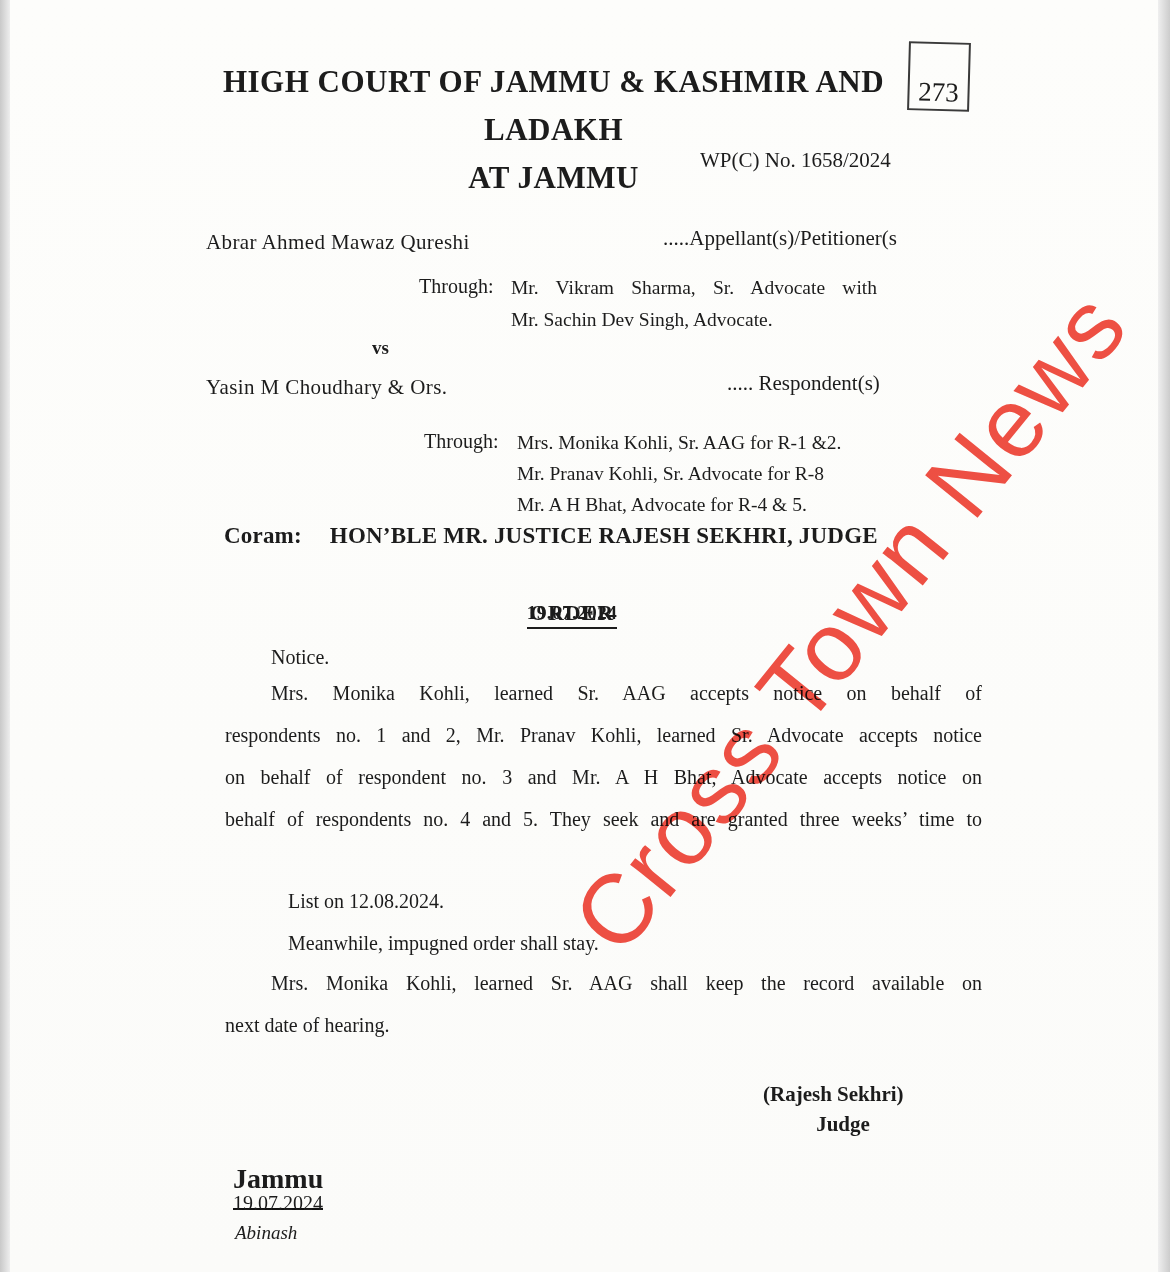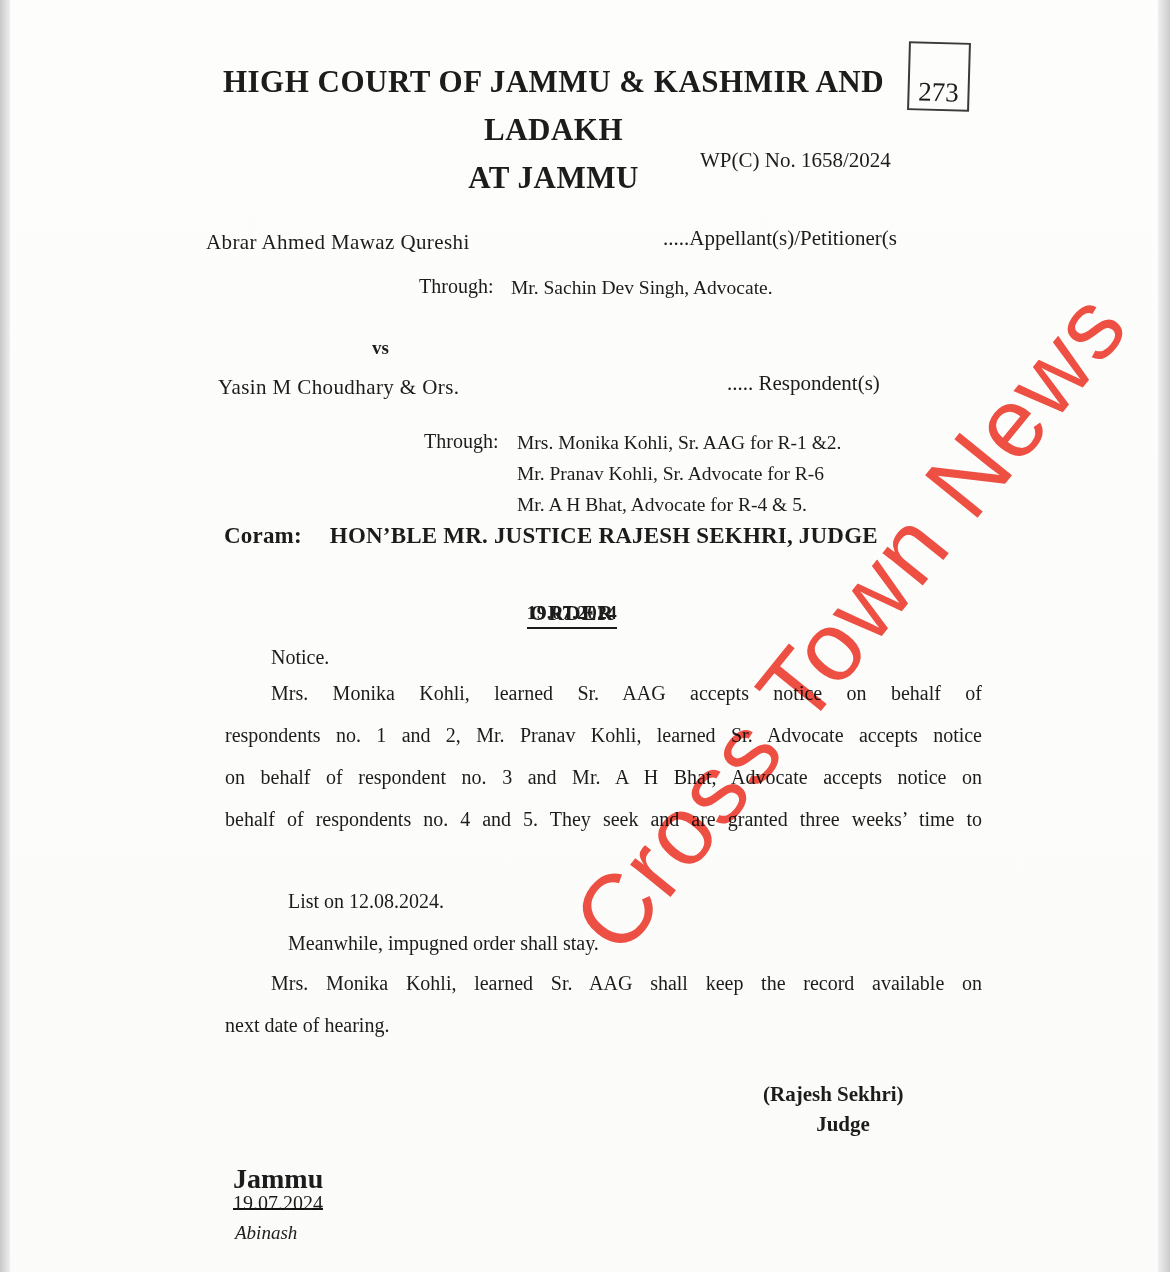--- a/index.html
+++ b/index.html
@@ -77,32 +77,33 @@
     <span>273</span>
   </div>
 
   <div class="abs case-no">WP(C) No. 1658/2024</div>
 
   <div class="abs party-name" style="left:206px;top:230px;">Abrar Ahmed Mawaz Qureshi</div>
   <div class="abs party-label" style="left:663px;top:226px;">.....Appellant(s)/Petitioner(s</div>
 
   <div class="abs through-label" style="left:419px;top:275px;">Through:</div>
   <div class="abs counsel" style="left:511px;top:272px;">
+    <div class="stretch">Mr. Vikram Sharma, Sr. Advocate with</div>
     <div>Mr. Sachin Dev Singh, Advocate.</div>
   </div>
 
   <div class="abs vs">vs</div>
 
-  <div class="abs party-name" style="left:206px;top:375px;margin-left:12px;">Yasin M Choudhary &amp; Ors.</div>
+  <div class="abs party-name" style="left:206px;top:375px;">Yasin M Choudhary &amp; Ors.</div>
   <div class="abs party-label" style="left:727px;top:371px;">..... Respondent(s)</div>
 
   <div class="abs through-label" style="left:424px;top:430px;">Through:</div>
   <div class="abs counsel" style="left:517px;top:427px;line-height:31px;">
     <div>Mrs. Monika Kohli, Sr. AAG for R-1 &amp;2.</div>
-    <div>Mr. Pranav Kohli, Sr. Advocate for R-6</div>
+    <div>Mr. Pranav Kohli, Sr. Advocate for R-8</div>
     <div>Mr. A H Bhat, Advocate for R-4 &amp; 5.</div>
   </div>
 
   <div class="abs coram">
     <span class="coram-label">Coram:</span><span>HON’BLE MR. JUSTICE RAJESH SEKHRI, JUDGE</span>
   </div>
 
   <div class="abs order-head">
     <span class="order-word">ORDER</span>
   </div>

